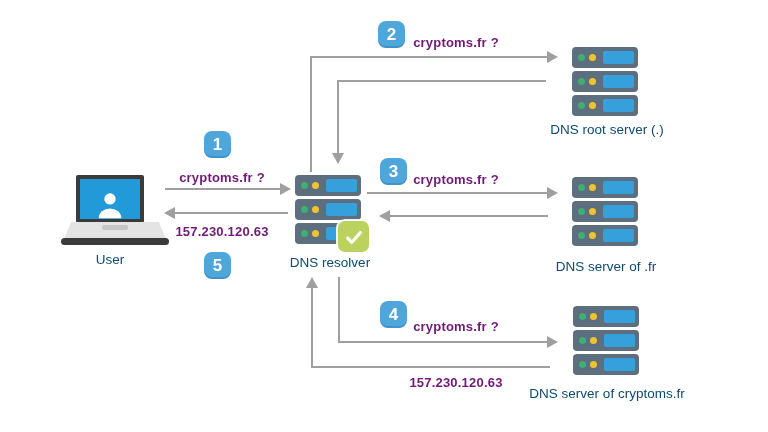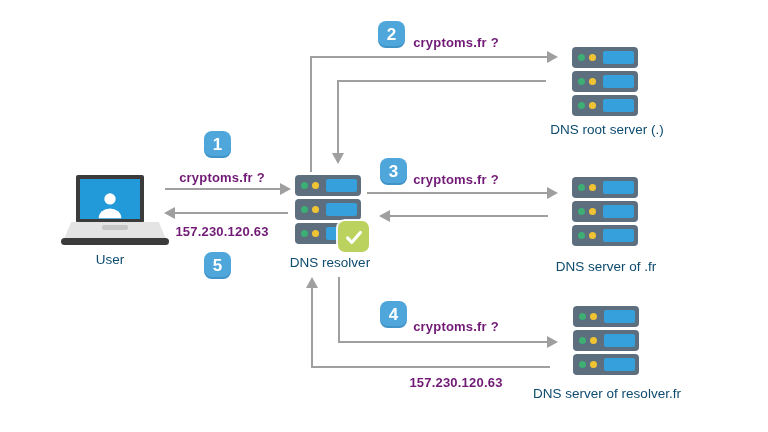--- a/index.html
+++ b/index.html
@@ -154,21 +154,21 @@
         <i class="dot dg"></i>
         <i class="dot dy"></i>
         <b class="panel"></b>
       </div>
     <div class="srv">
         <i class="dot dg"></i>
         <i class="dot dy"></i>
         <b class="panel"></b>
       </div>
   </div>
-  <div class="node-label" style="left:507px;top:386px;width:200px;">DNS server of resolver.fr</div>
+  <div class="node-label" style="left:507px;top:386px;width:200px;">DNS server of cryptoms.fr</div>
 
   <div class="badge" style="left:204px;top:131px;">1</div>
   <div class="badge" style="left:378px;top:21px;">2</div>
   <div class="badge" style="left:380px;top:158px;">3</div>
   <div class="badge" style="left:380px;top:301px;">4</div>
   <div class="badge" style="left:204px;top:252px;">5</div>
 
   <div class="qlabel" style="left:152px;top:170px;">cryptoms.fr ?</div>
   <div class="lh" style="left:165px;top:188px;width:116px;"></div>
   <div class="ah ah-r" style="left:280px;top:183px;"></div>

